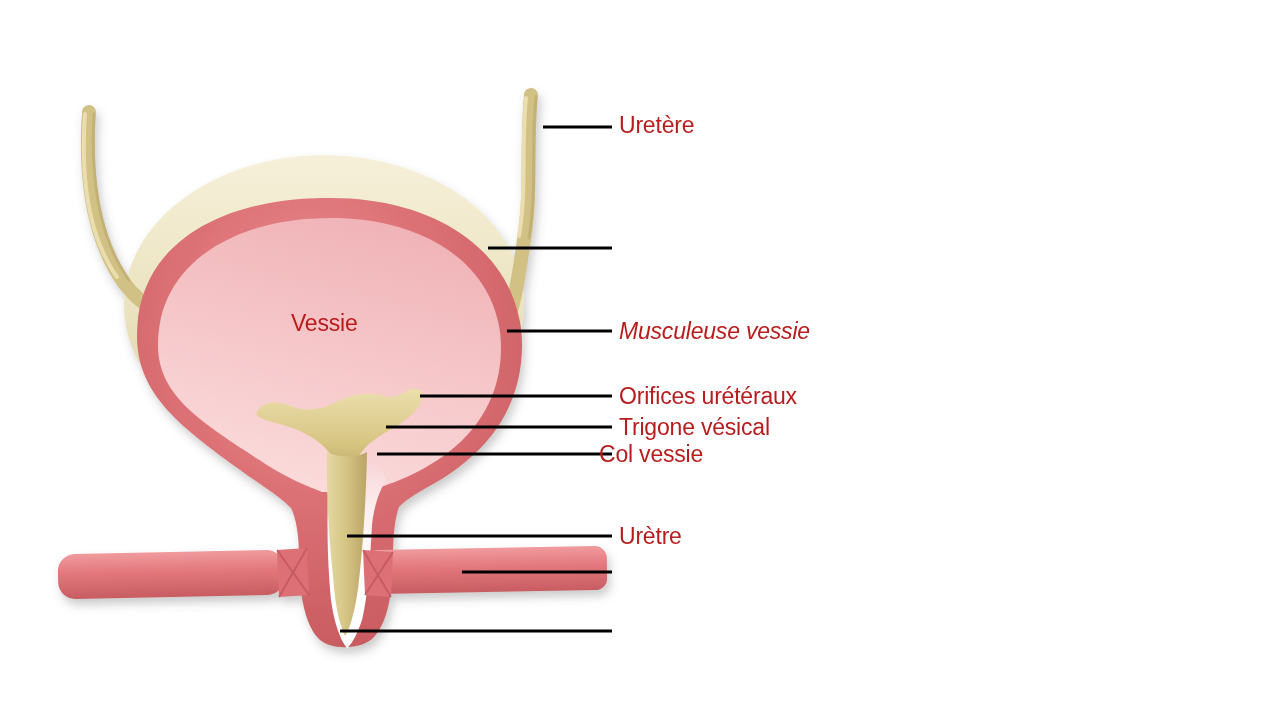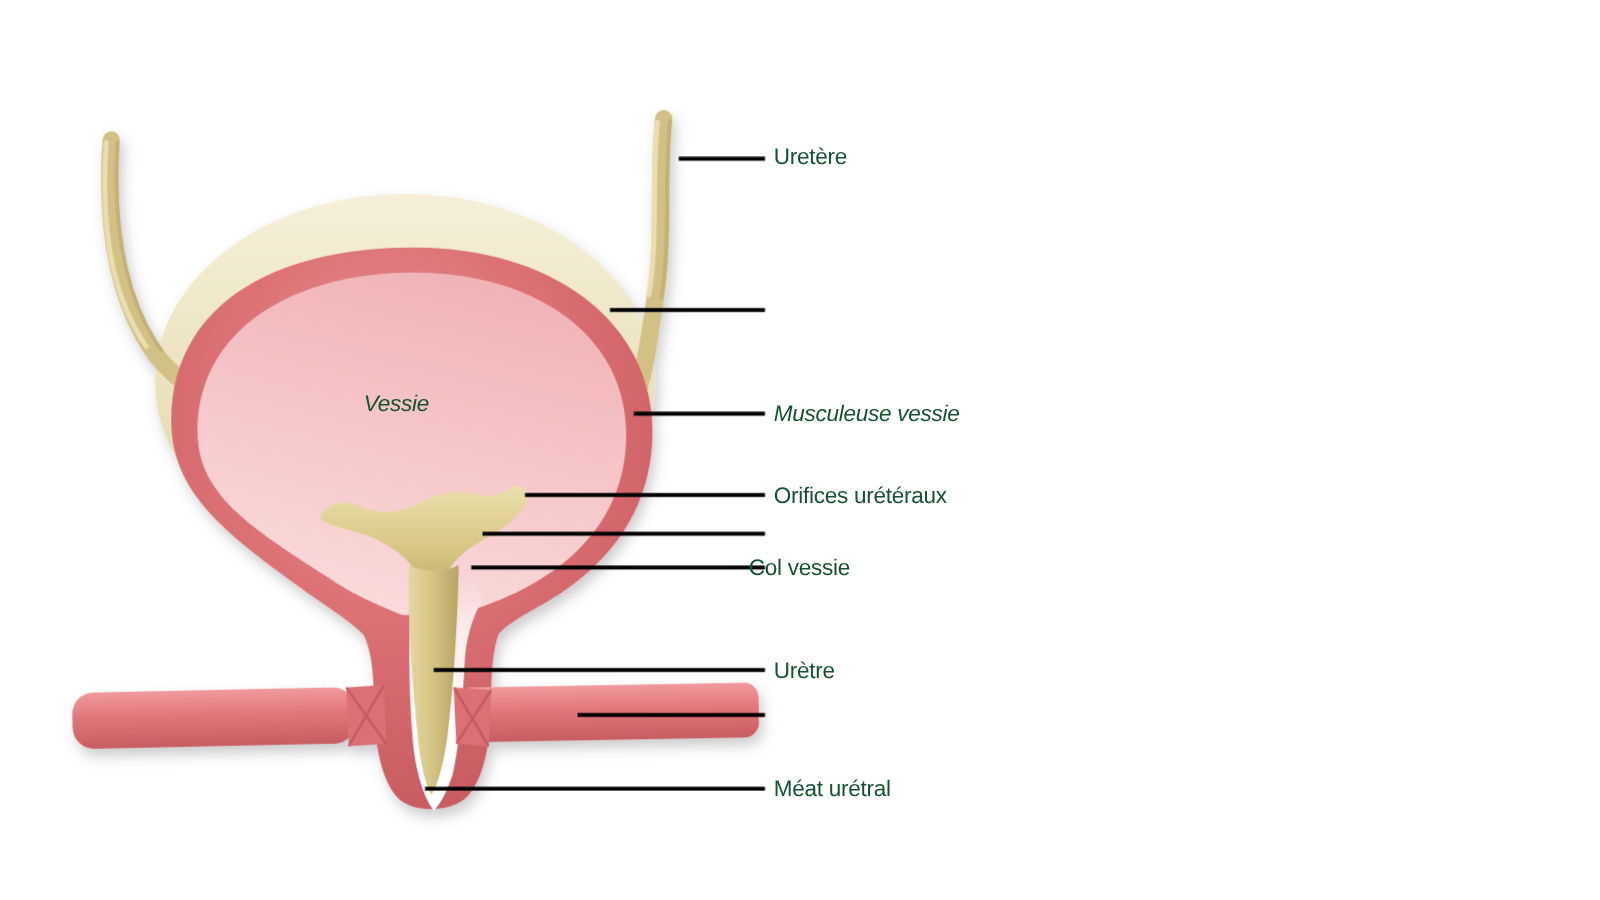--- a/index.html
+++ b/index.html
@@ -6,24 +6,24 @@
   .stage{
     position:relative;
     width:1280px;height:720px;
     background:#ffffff;
     overflow:hidden;
     font-family:"Liberation Sans", sans-serif;
   }
   .stage svg{position:absolute;left:0;top:0;}
   .lbl{
     position:absolute;
-    font-size:18px;
+    font-size:23px;
     line-height:30px;
     letter-spacing:-0.2px;
-    color:#14532d;
+    color:#b91c1c;
     white-space:nowrap;
   }
 </style>
 </head>
 <body>
 
 <div class="stage">
 
   <svg width="1280" height="720" viewBox="0 0 1280 720">
     <defs>
@@ -159,21 +159,21 @@
       <line x1="507" y1="331" x2="612" y2="331"></line>
       <line x1="420" y1="396" x2="612" y2="396"></line>
       <line x1="386" y1="427" x2="612" y2="427"></line>
       <line x1="377" y1="454" x2="612" y2="454"></line>
       <line x1="347" y1="536" x2="612" y2="536"></line>
       <line x1="462" y1="572" x2="612" y2="572"></line>
       <line x1="340" y1="631" x2="612" y2="631"></line>
     </g>
   </svg>
 
-  <div class="lbl" style="left:291px;top:308px;font-style:italic;">Vessie</div>
+  <div class="lbl" style="left:291px;top:308px;">Vessie</div>
   <div class="lbl" style="left:619px;top:110px;">Uretère</div>
   <div class="lbl" style="left:619px;top:316px;font-style:italic;">Musculeuse vessie</div>
   <div class="lbl" style="left:619px;top:381px;">Orifices urétéraux</div>
+  <div class="lbl" style="left:619px;top:412px;">Trigone vésical</div>
   <div class="lbl" style="left:599px;top:439px;">Col vessie</div>
   <div class="lbl" style="left:619px;top:521px;">Urètre</div>
-  <div class="lbl" style="left:619px;top:616px;">Méat urétral</div>
 
 </div>
 
 </body></html>

